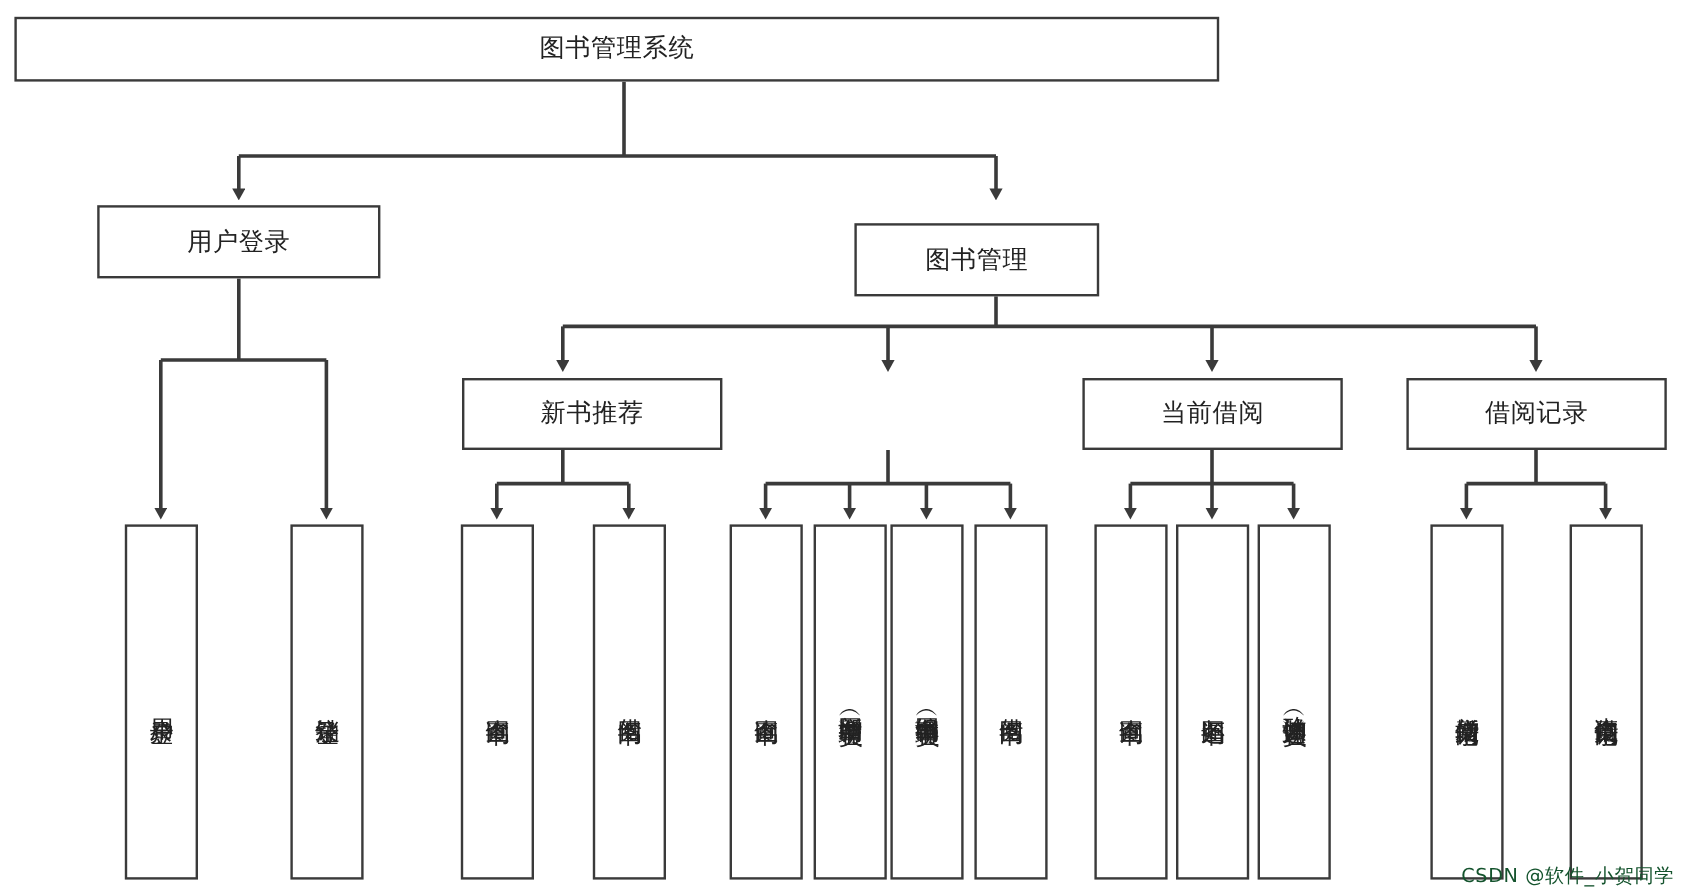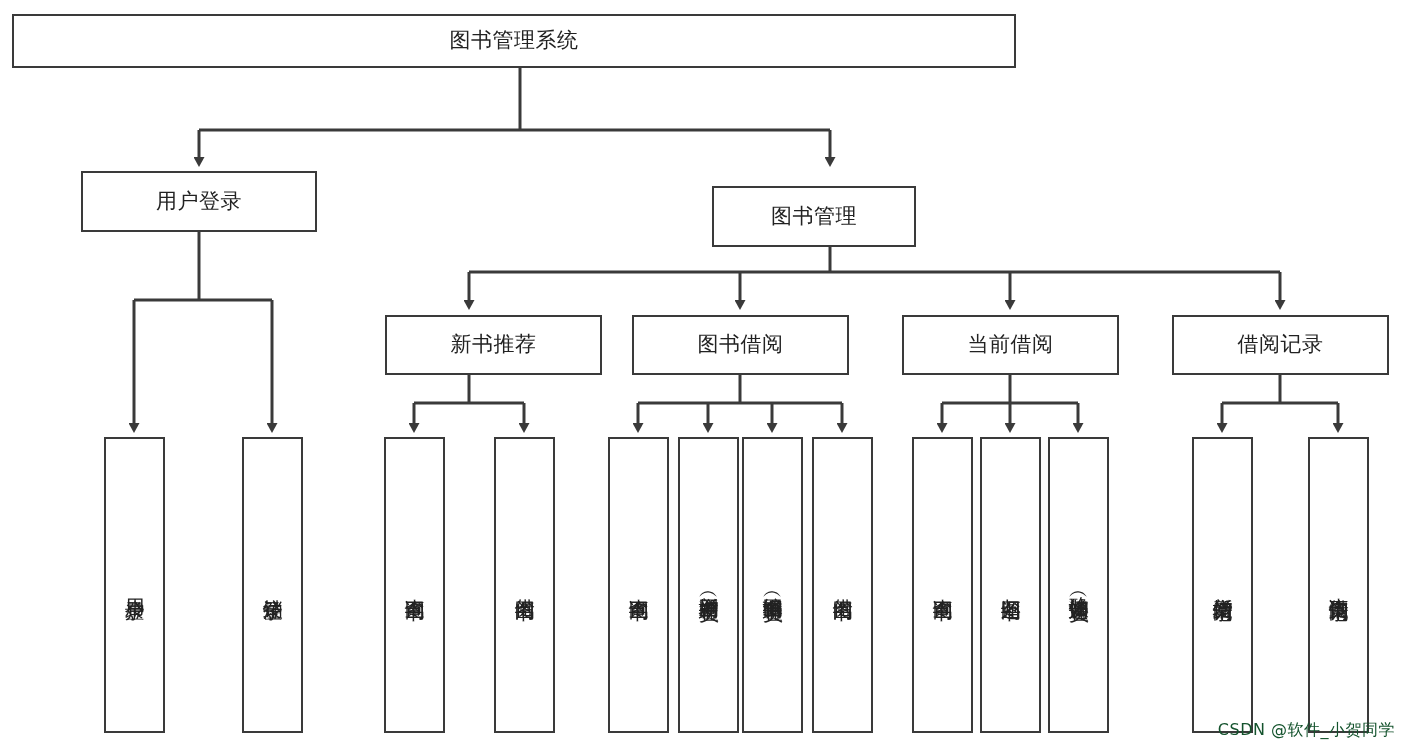--- a/index.html
+++ b/index.html
@@ -130,23 +130,20 @@
   </div>
 
   <div class="node-box" style="left:712px; top:171px; width:204px; height:61px;margin-top:15px;">
     <span class="node-label-h">图书管理</span>
   </div>
 
   <div class="node-box" style="left:361px; top:315px; width:217px; height:60px;margin-left:24px;">
     <span class="node-label-h">新书推荐</span>
   </div>
 
-  <div class="node-box" style="left:632px; top:315px; width:217px; height:60px;">
-    <span class="node-label-h">图书借阅</span>
-  </div>
 
   <div class="node-box" style="left:1172px; top:315px; width:217px; height:60px;">
     <span class="node-label-h">借阅记录</span>
   </div>
 
   <div class="node-box" style="left:902px; top:315px; width:217px; height:60px;">
     <span class="node-label-h">当前借阅</span>
   </div>
 
   <div class="node-box" style="left:104px; top:437px; width:61px; height:296px;">

